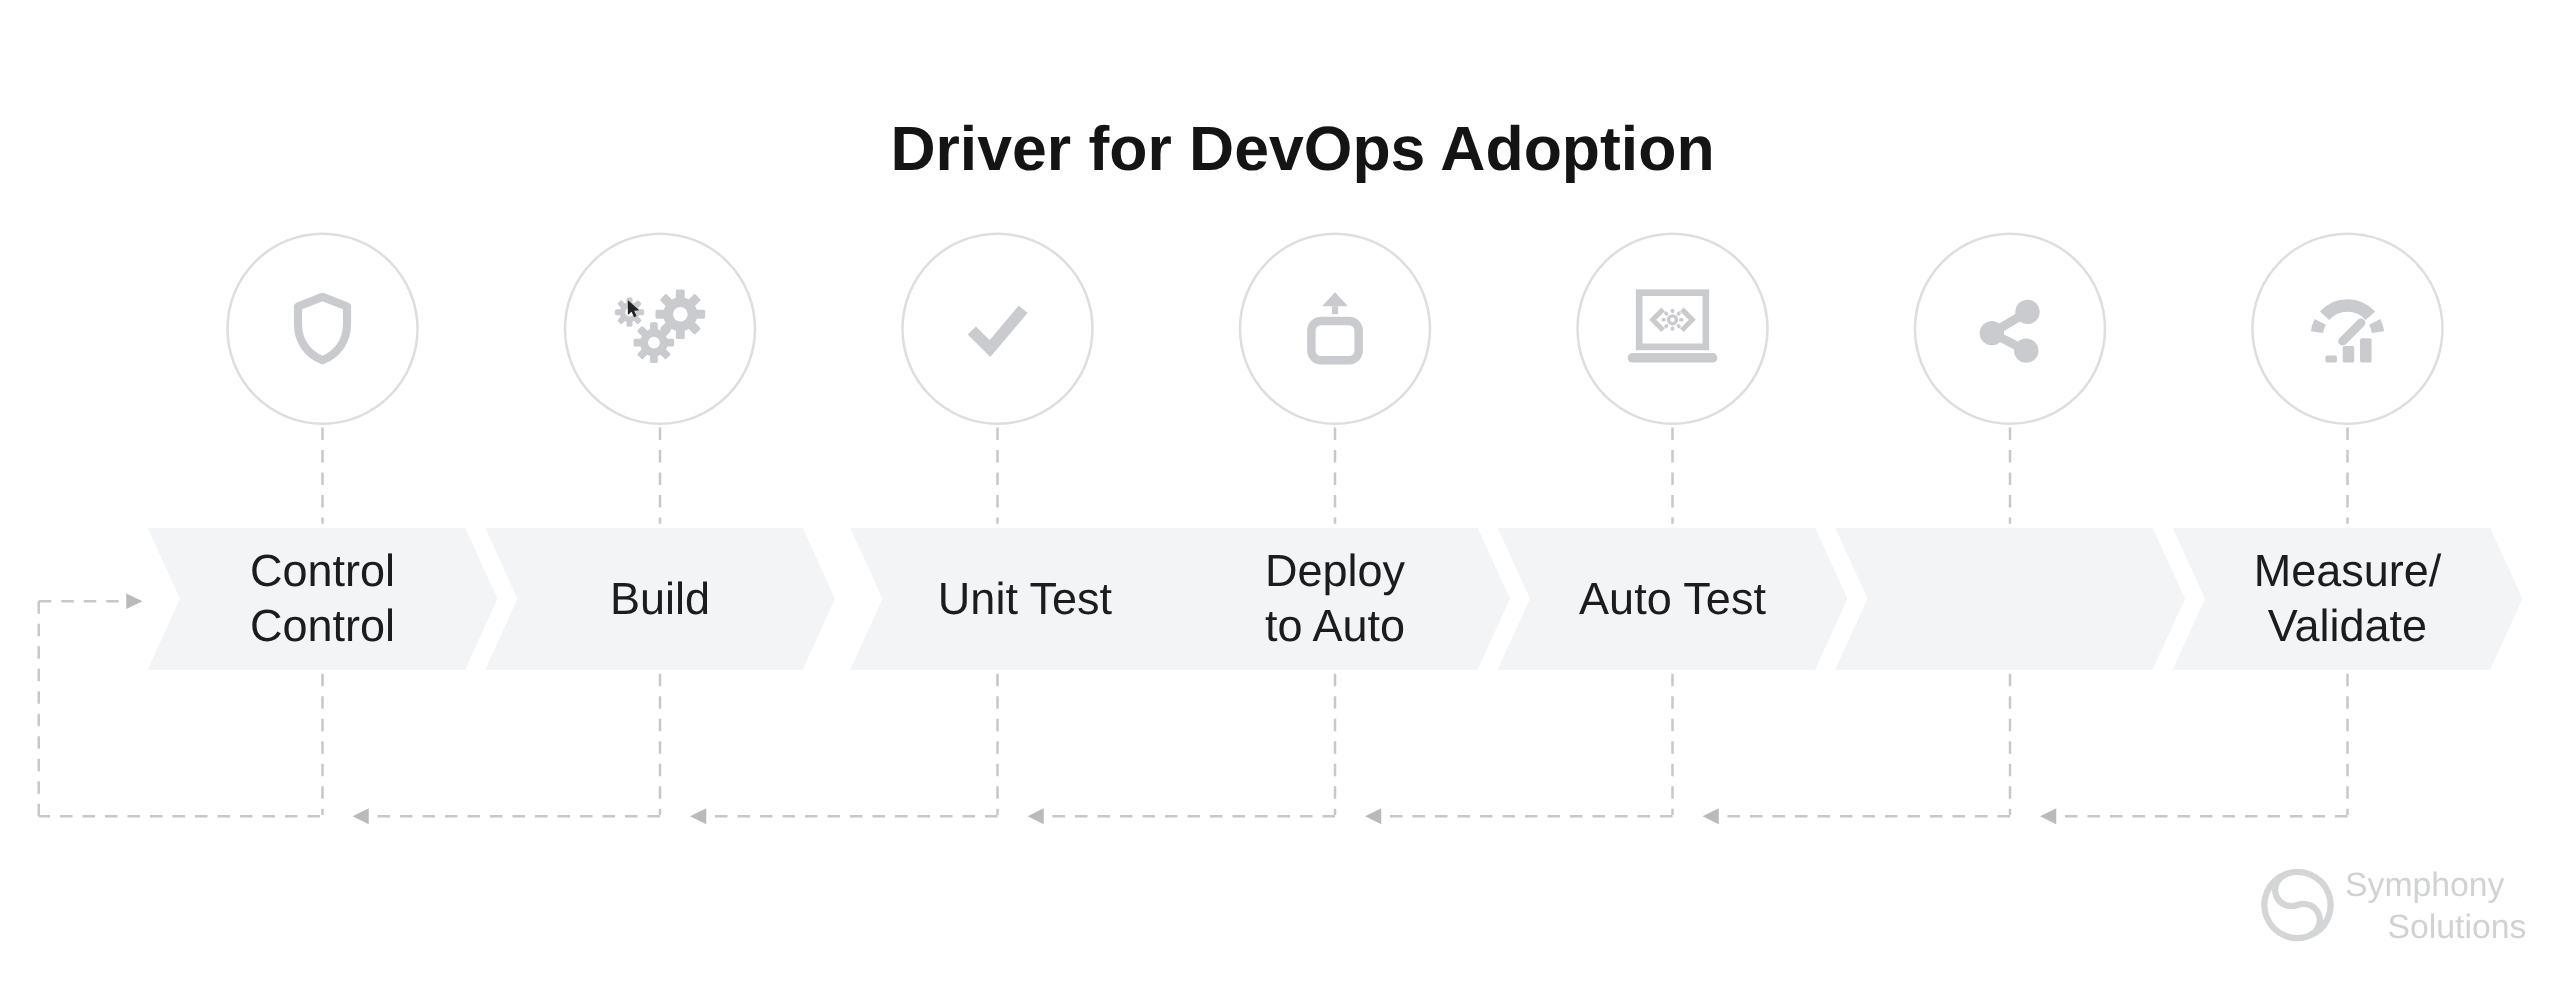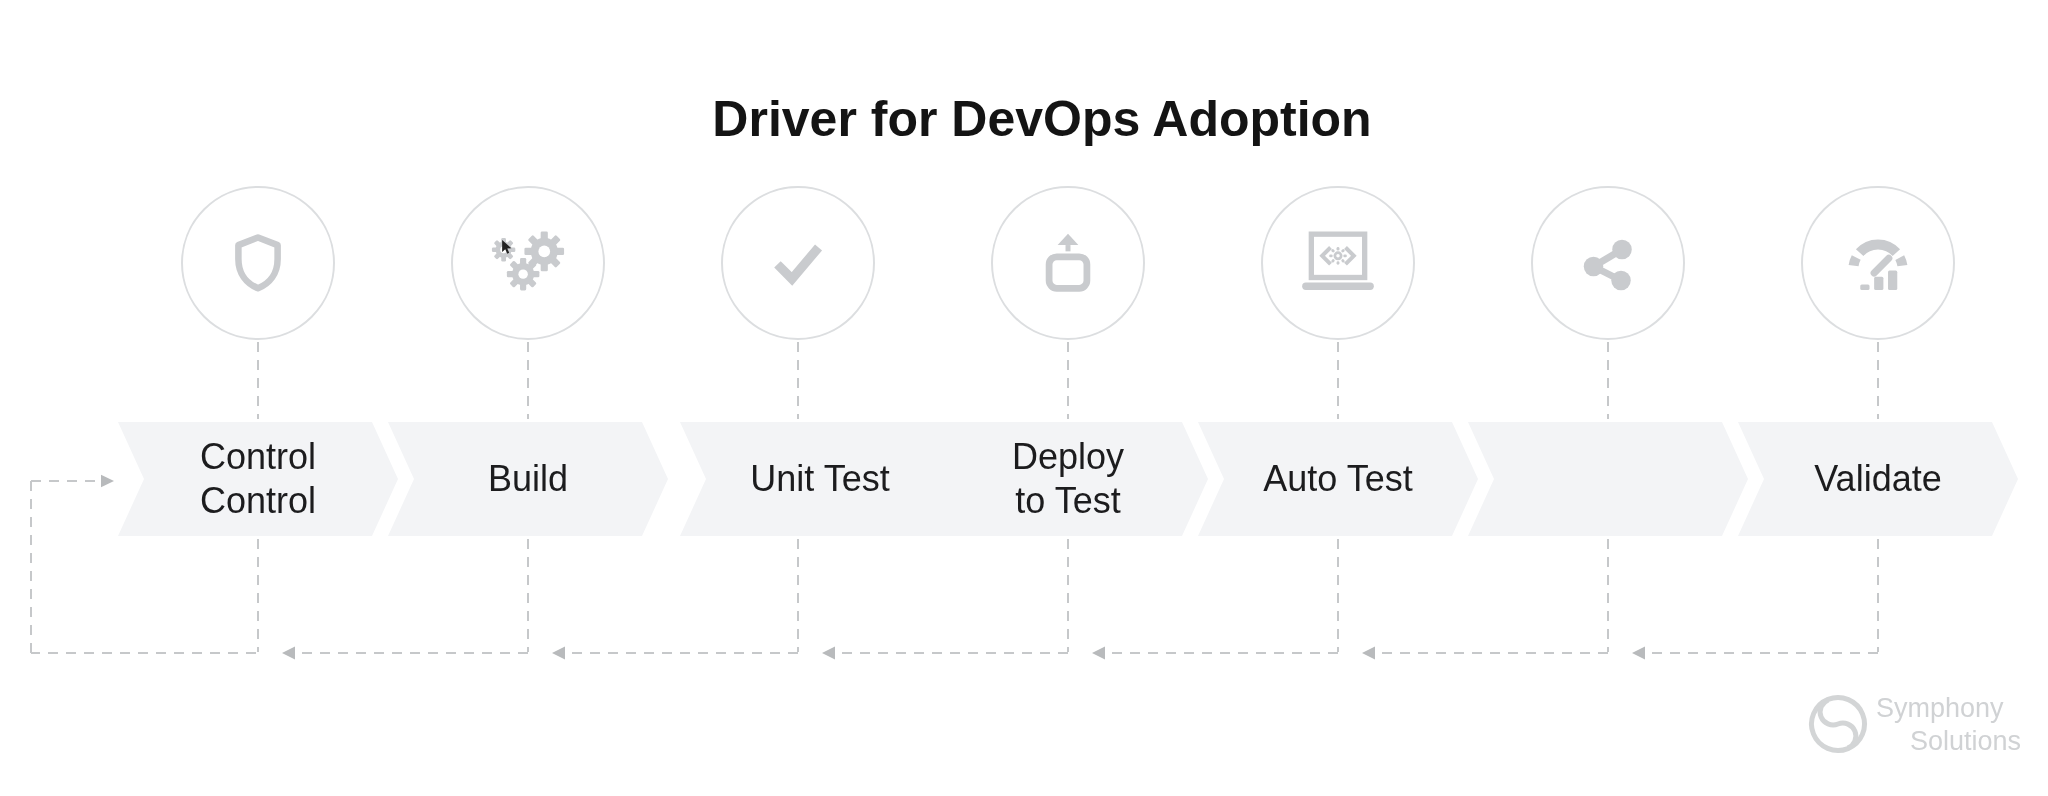--- a/index.html
+++ b/index.html
@@ -142,21 +142,21 @@
               <g fill="#c9cbce">
       <path d="M12 0.8 L7.4 5.8 L16.6 5.8 Z"></path>
                 <rect x="10.9" y="5.8" width="2.2" height="2.8"></rect>
               </g>
       <rect x="3.6" y="11" width="16.8" height="14" rx="3.4" fill="none" stroke="#c9cbce" stroke-width="3"></rect>
             </svg>
           </span>
     </div>
     <div class="chevron" style="left: 928px;">
           <div class="label-line">Deploy</div>
-          <div class="label-line">to Test</div>
+          <div class="label-line">to Auto</div>
         </div>
   </div>
 
   <div class="stage">
     <div class="circle" style="left: 1261px; top: 186px;">
       <span class="icon-wrap">
             <svg width="80" viewBox="0 0 48 40">
       <rect x="8" y="2.5" width="32" height="26" fill="none" stroke="#c9cbce" stroke-width="3.2"></rect>
       <rect x="2.5" y="31.5" width="43" height="4.5" rx="2.2" fill="#c9cbce"></rect>
       <path d="M19.5 10.5 L14.5 15.5 L19.5 20.5 M28.5 10.5 L33.5 15.5 L28.5 20.5" fill="none" stroke="#c9cbce" stroke-width="2.4"></path>
@@ -212,20 +212,21 @@
       <line x1="21.5" y1="28.5" x2="31" y2="19" stroke="#c9cbce" stroke-width="4.6" stroke-linecap="round"></line>
       <g fill="#c9cbce">
                 <rect x="12.5" y="36" width="6" height="3.6" rx="1"></rect>
                 <rect x="21.5" y="31" width="6" height="8.6" rx="1"></rect>
                 <rect x="30.5" y="27" width="6" height="12.6" rx="1"></rect>
               </g>
             </svg>
           </span>
     </div>
     <div class="chevron" style="left: 1738px;">
+          <div class="label-line">Measure/</div>
           <div class="label-line">Validate</div>
         </div>
   </div>
 </div>
 
   <svg id="cursor" width="11" height="15" viewBox="0 0 10 14">
     <path d="M0 0 L0 11.2 L2.9 8.7 L4.8 12.8 L6.6 12 L4.8 8 L8.6 7.6 Z" fill="#222"></path>
   </svg>
 
   <div id="logo">

